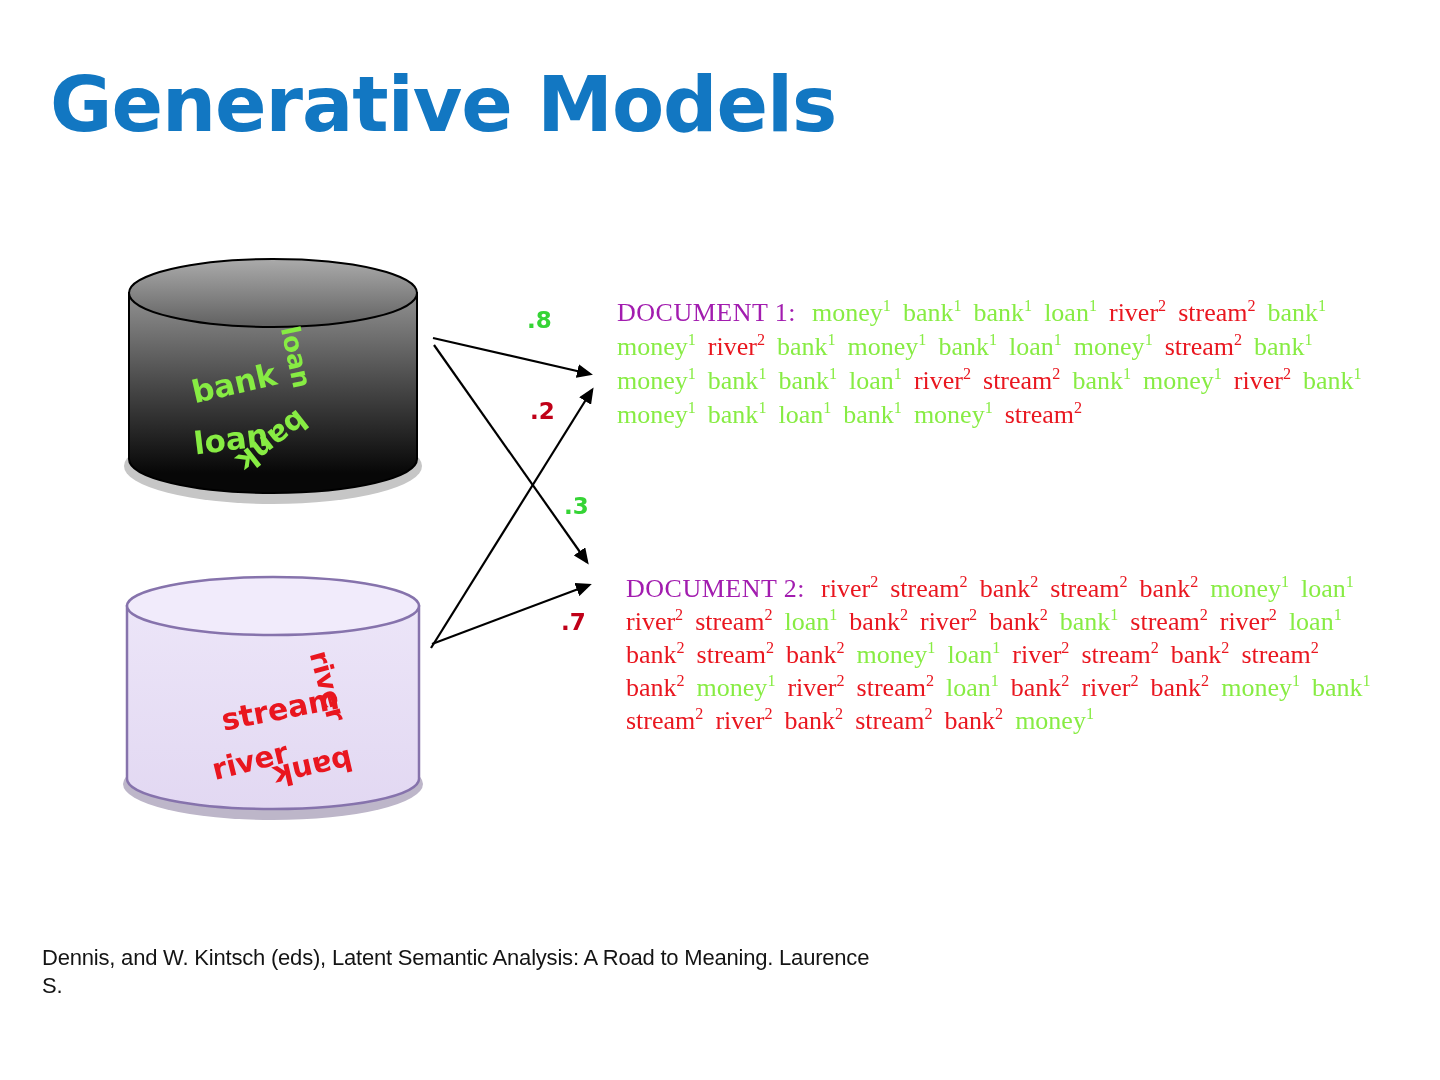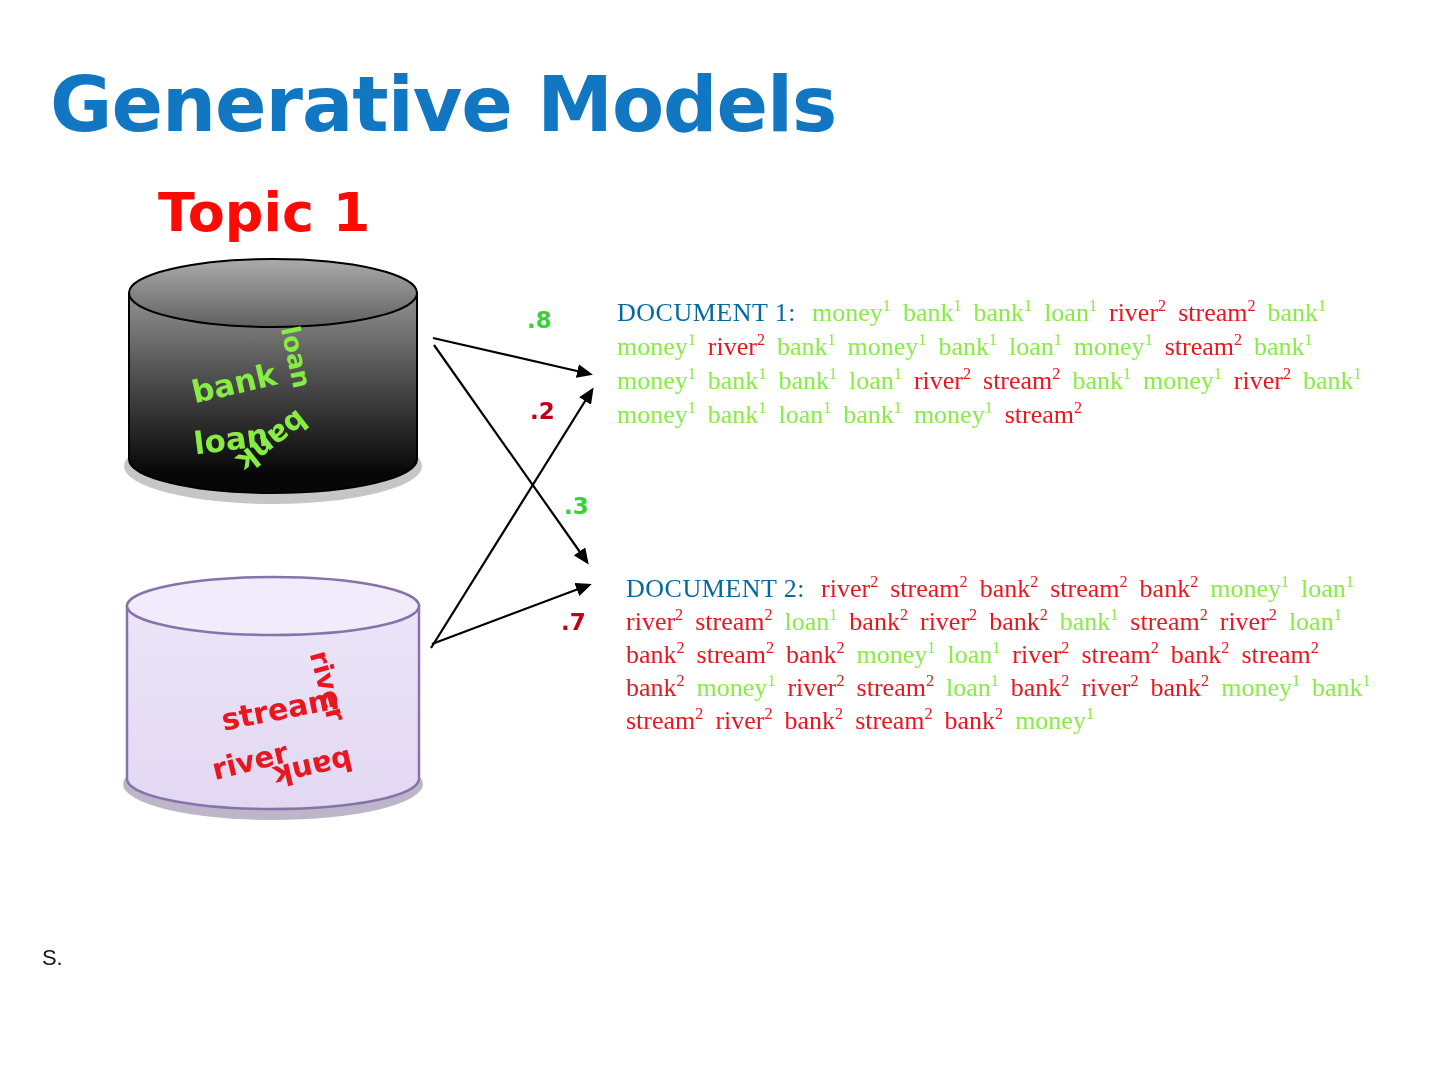--- a/index.html
+++ b/index.html
@@ -9,33 +9,32 @@
   .title{left:50px;top:60px;font-size:76px;font-weight:bold;letter-spacing:-1px;}
   .topic-label{font-size:54px;font-weight:bold;}
   .cyl-word{position:absolute;font-weight:bold;white-space:nowrap;}
   .prob{position:absolute;font-size:23px;font-weight:bold;}
   .doc{position:absolute;font-family:"Liberation Serif","DejaVu Serif",serif;font-size:26px;color:#111;}
   .doc-line{white-space:nowrap;}
   .doc1 .doc-line{line-height:34px;}
   .doc2 .doc-line{line-height:33px;}
   .doc .tok{margin-right:12px;}
   .doc sup{font-size:62%;line-height:0;}
-  .doc-heading{color:#0369a1;margin-right:16px;letter-spacing:0.5px;text-align:right;}
+  .doc-heading{color:#a21caf;margin-right:16px;letter-spacing:0.5px;text-align:right;}
   .citation{left:42px;top:944px;font-family:"Liberation Sans",sans-serif;font-size:22px;line-height:28px;color:#141414;letter-spacing:-0.2px;}
   svg{display:block;}
   .arrow-layer{position:absolute;left:0;top:0;pointer-events:none;}
 </style>
 </head>
 <body>
 
 <div class="slide">
 
   <div class="abs title" style="color:#1277c2;">Generative Models</div>
 
-  <div class="abs topic-label" style="left:158px;top:181px;color:#fb0b04;">Topic 1</div>
 
   <svg class="abs" style="left:124px;top:254px;" width="298" height="252" viewBox="0 0 298 252">
     <defs>
       <linearGradient id="c1body" x1="0" y1="0" x2="0" y2="1">
         <stop offset="0%" stop-color="#929292"></stop>
         <stop offset="45%" stop-color="#4a4a4a"></stop>
         <stop offset="90%" stop-color="#070707"></stop>
       </linearGradient>
       <linearGradient id="c1top" x1="0" y1="0" x2="0" y2="1">
         <stop offset="0%" stop-color="#ababab"></stop>
@@ -93,16 +92,17 @@
     </div>
   <div class="doc doc2" style="left:626px;top:572px;width:800px;">
       <div class="doc-line"><span class="doc-heading">DOCUMENT 2:</span><span class="tok" style="color: rgb(233, 22, 31);">river<sup>2</sup></span><span class="tok" style="color: rgb(233, 22, 31);">stream<sup>2</sup></span><span class="tok" style="color: rgb(233, 22, 31);">bank<sup>2</sup></span><span class="tok" style="color: rgb(233, 22, 31);">stream<sup>2</sup></span><span class="tok" style="color: rgb(233, 22, 31);">bank<sup>2</sup></span><span class="tok" style="color: rgb(135, 236, 67);">money<sup>1</sup></span><span class="tok" style="color: rgb(135, 236, 67);">loan<sup>1</sup></span></div>
       <div class="doc-line"><span class="tok" style="color: rgb(233, 22, 31);">river<sup>2</sup></span><span class="tok" style="color: rgb(233, 22, 31);">stream<sup>2</sup></span><span class="tok" style="color: rgb(135, 236, 67);">loan<sup>1</sup></span><span class="tok" style="color: rgb(233, 22, 31);">bank<sup>2</sup></span><span class="tok" style="color: rgb(233, 22, 31);">river<sup>2</sup></span><span class="tok" style="color: rgb(233, 22, 31);">bank<sup>2</sup></span><span class="tok" style="color: rgb(135, 236, 67);">bank<sup>1</sup></span><span class="tok" style="color: rgb(233, 22, 31);">stream<sup>2</sup></span><span class="tok" style="color: rgb(233, 22, 31);">river<sup>2</sup></span><span class="tok" style="color: rgb(135, 236, 67);">loan<sup>1</sup></span></div>
       <div class="doc-line"><span class="tok" style="color: rgb(233, 22, 31);">bank<sup>2</sup></span><span class="tok" style="color: rgb(233, 22, 31);">stream<sup>2</sup></span><span class="tok" style="color: rgb(233, 22, 31);">bank<sup>2</sup></span><span class="tok" style="color: rgb(135, 236, 67);">money<sup>1</sup></span><span class="tok" style="color: rgb(135, 236, 67);">loan<sup>1</sup></span><span class="tok" style="color: rgb(233, 22, 31);">river<sup>2</sup></span><span class="tok" style="color: rgb(233, 22, 31);">stream<sup>2</sup></span><span class="tok" style="color: rgb(233, 22, 31);">bank<sup>2</sup></span><span class="tok" style="color: rgb(233, 22, 31);">stream<sup>2</sup></span></div>
       <div class="doc-line"><span class="tok" style="color: rgb(233, 22, 31);">bank<sup>2</sup></span><span class="tok" style="color: rgb(135, 236, 67);">money<sup>1</sup></span><span class="tok" style="color: rgb(233, 22, 31);">river<sup>2</sup></span><span class="tok" style="color: rgb(233, 22, 31);">stream<sup>2</sup></span><span class="tok" style="color: rgb(135, 236, 67);">loan<sup>1</sup></span><span class="tok" style="color: rgb(233, 22, 31);">bank<sup>2</sup></span><span class="tok" style="color: rgb(233, 22, 31);">river<sup>2</sup></span><span class="tok" style="color: rgb(233, 22, 31);">bank<sup>2</sup></span><span class="tok" style="color: rgb(135, 236, 67);">money<sup>1</sup></span><span class="tok" style="color: rgb(135, 236, 67);">bank<sup>1</sup></span></div>
       <div class="doc-line"><span class="tok" style="color: rgb(233, 22, 31);">stream<sup>2</sup></span><span class="tok" style="color: rgb(233, 22, 31);">river<sup>2</sup></span><span class="tok" style="color: rgb(233, 22, 31);">bank<sup>2</sup></span><span class="tok" style="color: rgb(233, 22, 31);">stream<sup>2</sup></span><span class="tok" style="color: rgb(233, 22, 31);">bank<sup>2</sup></span><span class="tok" style="color: rgb(135, 236, 67);">money<sup>1</sup></span></div>
     </div>
 
   <div class="abs citation">
+    <div>Dennis, and W. Kintsch (eds), Latent Semantic Analysis: A Road to Meaning. Laurence</div>
     <div>S.</div>
   </div>
 
 </div>
 
 </body></html>

